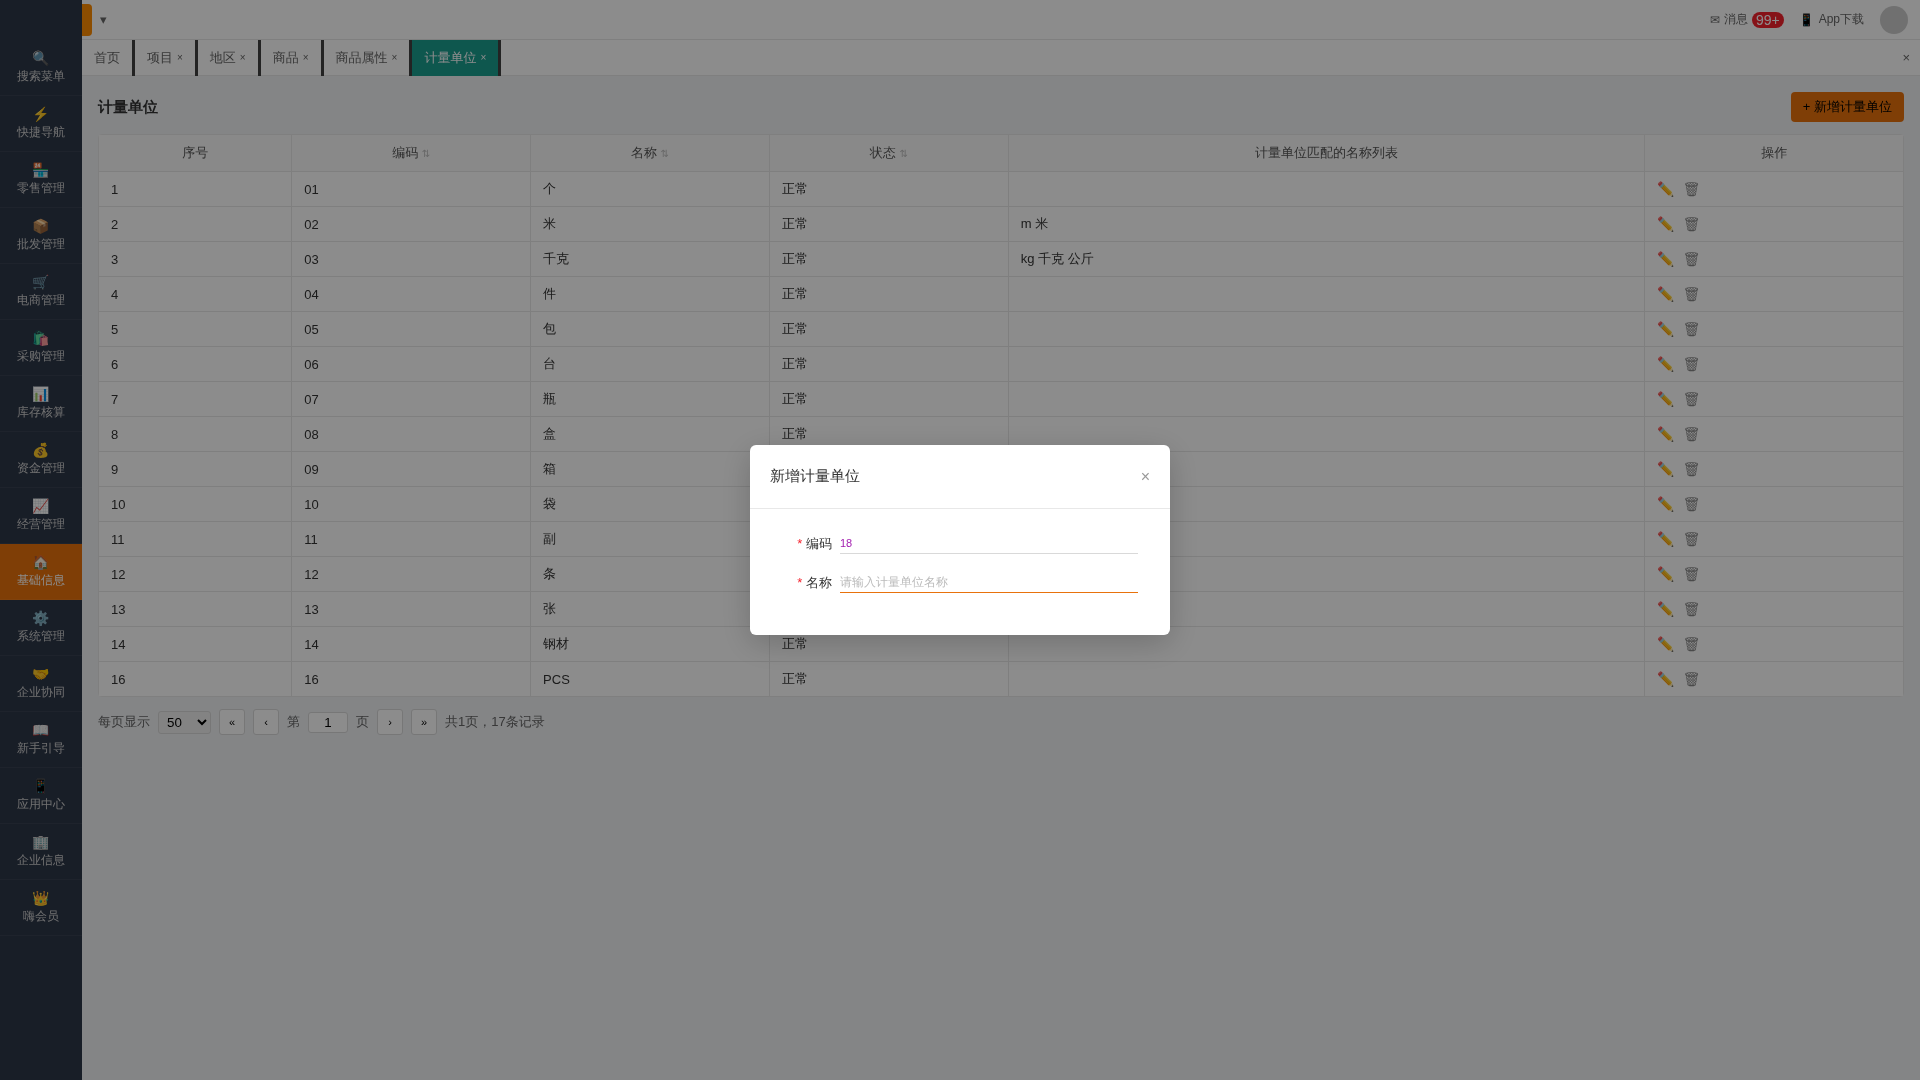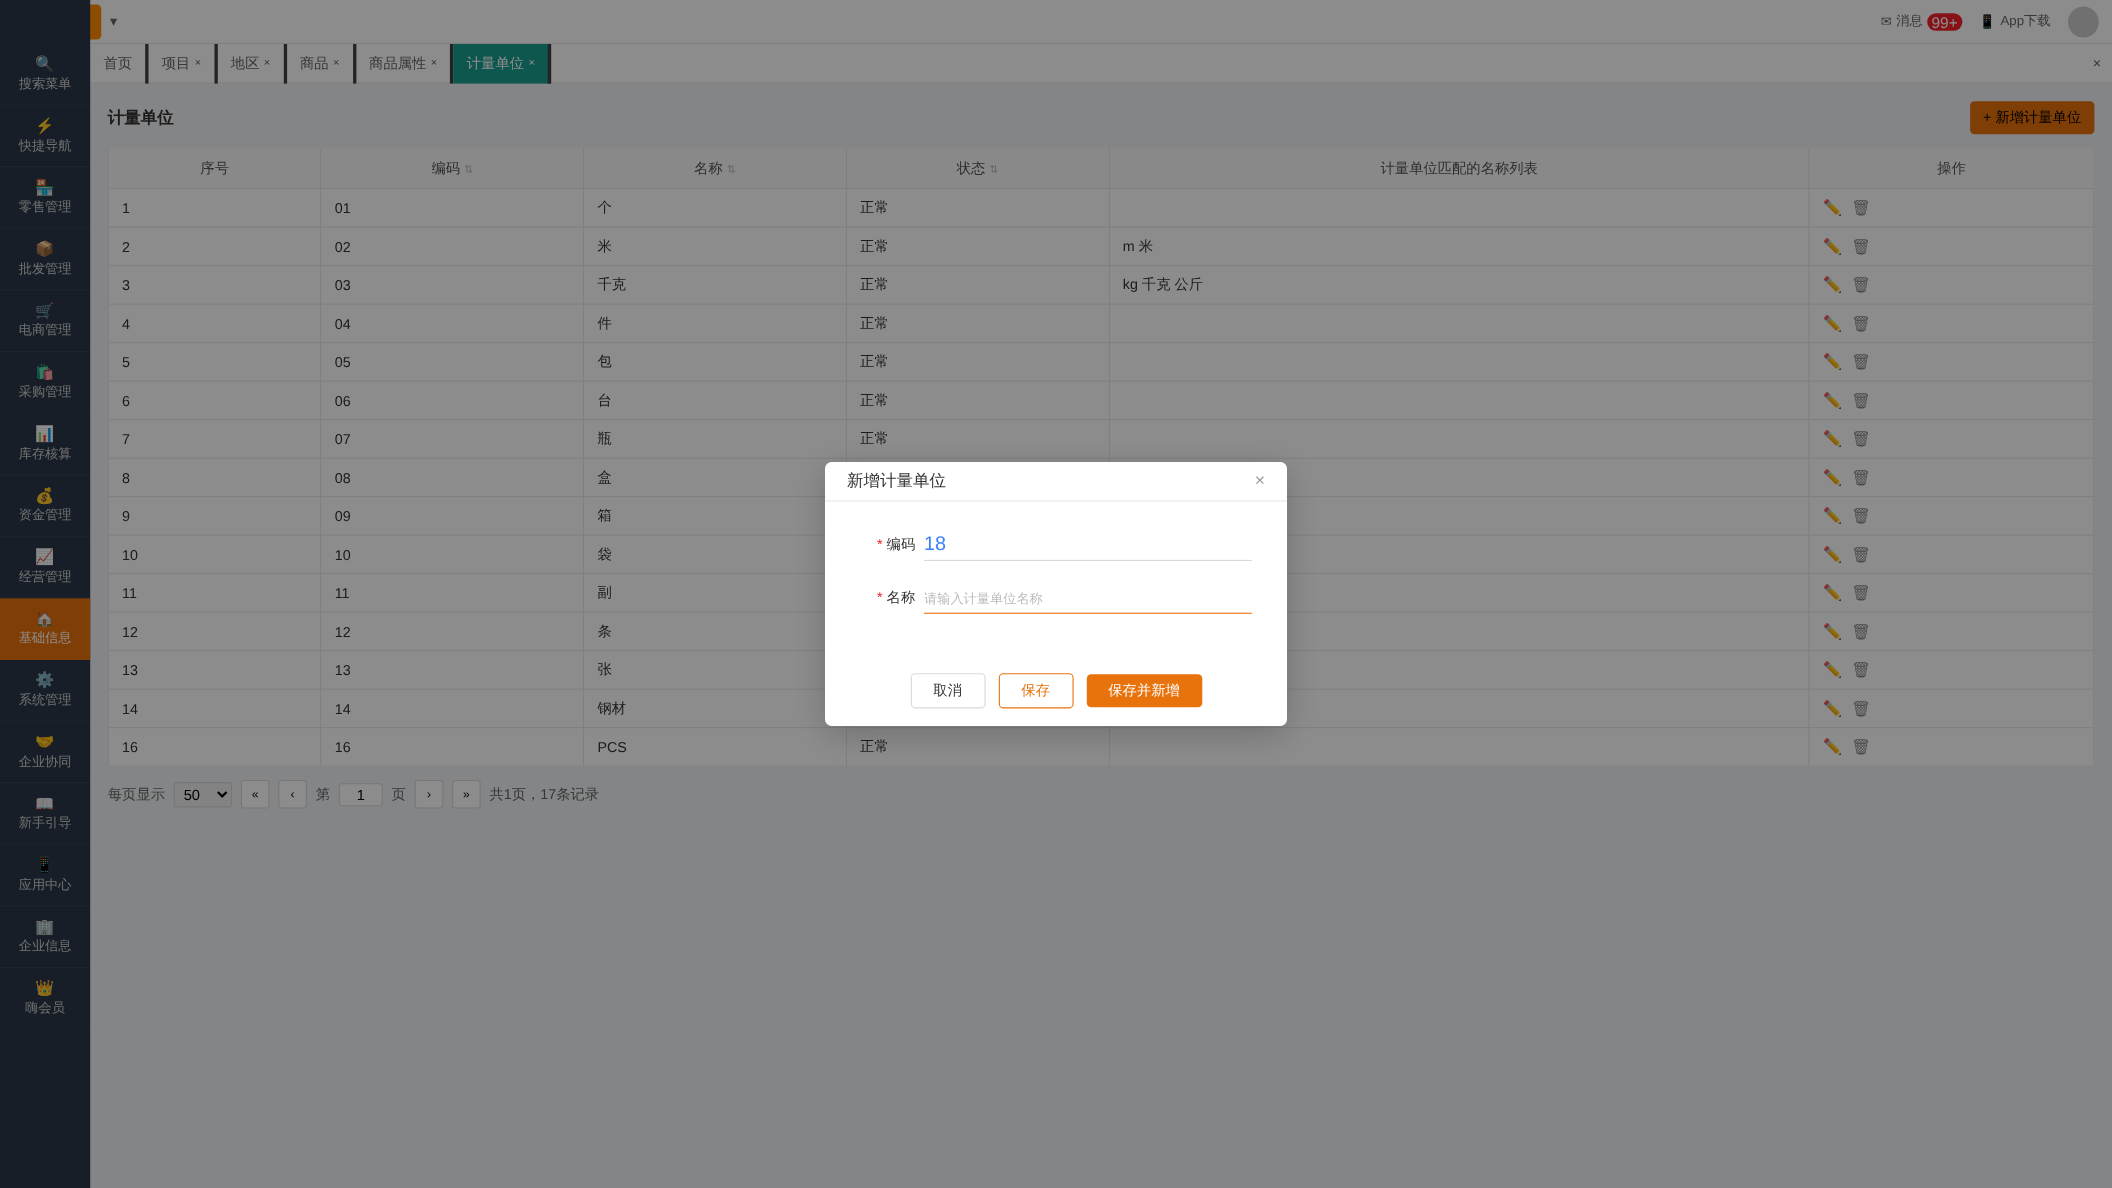--- a/index.html
+++ b/index.html
@@ -174,21 +174,21 @@
       display: flex; align-items: center; justify-content: center;
     }
     .modal {
       background: #fff;
       border-radius: 6px;
       width: 420px;
       padding: 0;
       box-shadow: 0 8px 32px rgba(0,0,0,0.2);
     }
     .modal-header {
-      padding: 8px 20px;
+      padding: 22px 20px;
       border-bottom: 1px solid #e8e8e8;
       font-size: 15px;
       font-weight: 500;
       display: flex; align-items: flex-end; justify-content: space-between;
     }
     .modal-close {
       cursor: pointer; color: #999; font-size: 16px;
     }
     .modal-body { padding: 24px 32px; }
     .form-row {
@@ -205,23 +205,23 @@
     }
     .form-label.required::before {
       content: "* ";
       color: #f5222d;
     }
     .form-input {
       flex: 1;
       border: none;
       border-bottom: 1px solid #d9d9d9;
       padding: 4px 0;
-      font-size: 18px;
+      font-size: 11px;
       outline: none;
-      color: #3b82f6;
+      color: #a21caf;
     }
     .form-input.highlighted { border-bottom: 1px solid #e8720c; }
     .form-input::placeholder { color: #bbb; font-size: 12px; }
     .modal-footer {
       padding: 12px 20px 16px;
       display: flex; align-items: center; justify-content: center;
       gap: 12px;
     }
     .btn-cancel {
       padding: 6px 20px;
@@ -613,19 +613,14 @@
     <div class="modal-body">
       <div class="form-row">
         <label class="form-label required">编码</label>
         <input class="form-input" type="text" value="18" style="">
       </div>
       <div class="form-row">
         <label class="form-label required">名称</label>
         <input class="form-input highlighted" type="text" placeholder="请输入计量单位名称" style="">
       </div>
     </div>
-    <div class="modal-footer">
-      <button class="btn-cancel">取消</button>
-      <button class="btn-save">保存</button>
-      <button class="btn-save-new">保存并新增</button>
-    </div>
   </div>
 </div>
 
 </body></html>

